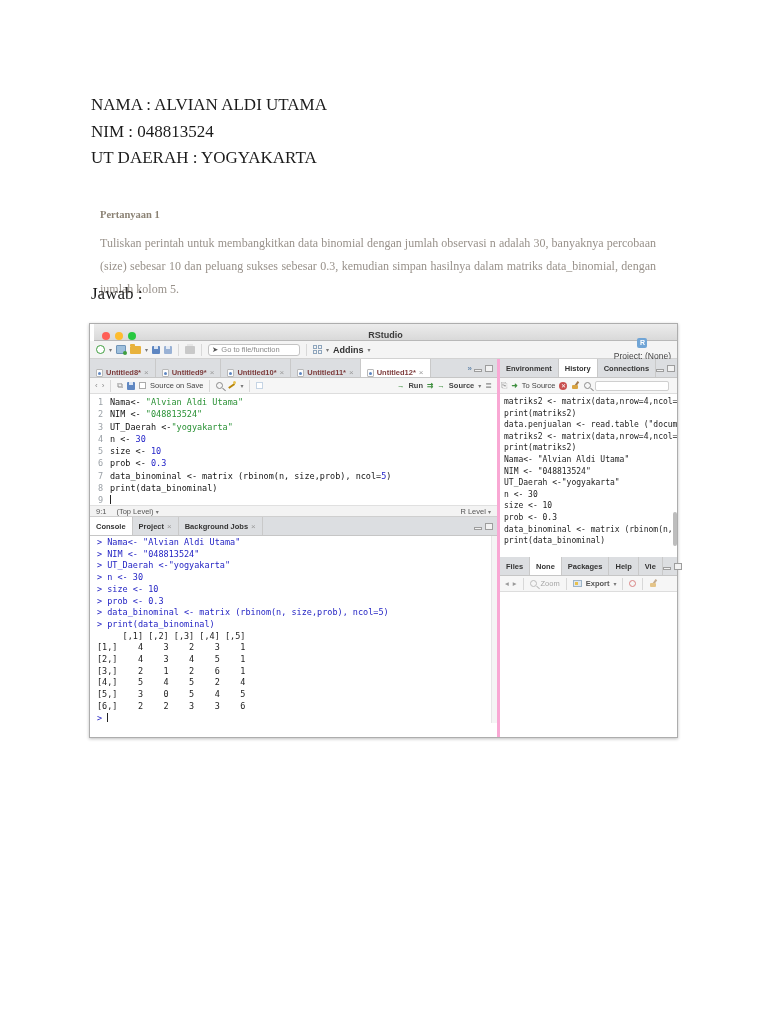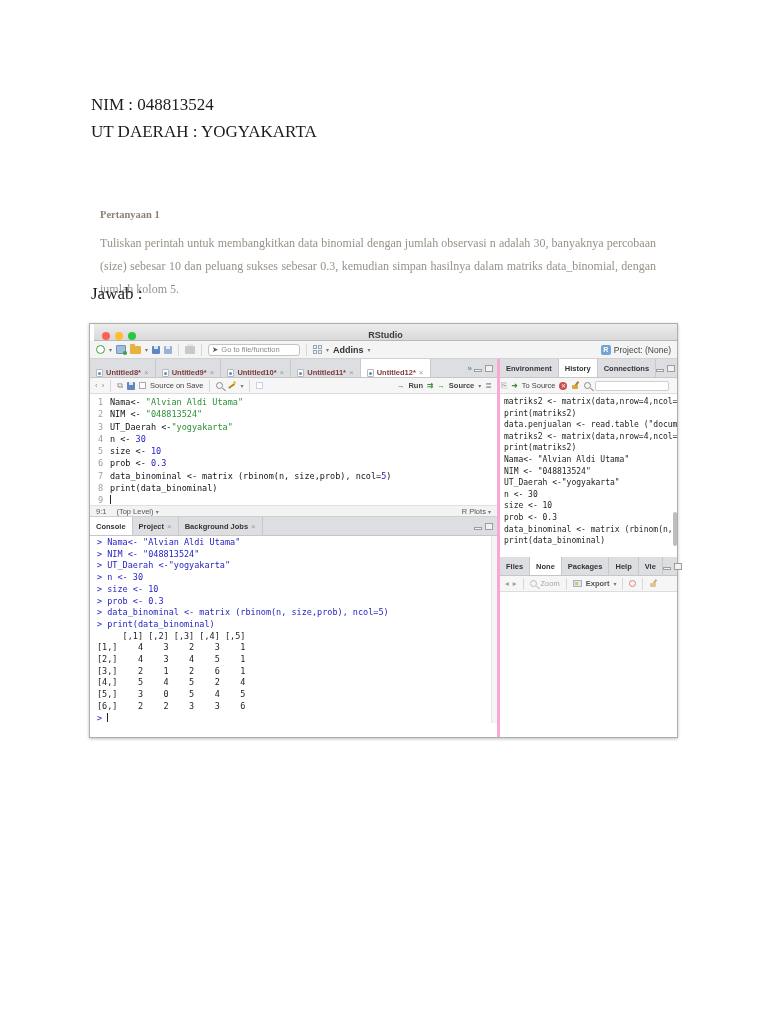--- a/index.html
+++ b/index.html
@@ -24,21 +24,21 @@
   .lights { display:flex; gap:5px; margin-left:8px; }
   .light { width:8px; height:8px; border-radius:50%; }
   .rs-title { position:absolute; left:0; right:0; text-align:center; font-size:9px; font-weight:bold; color:#3c3c3c; }
 
   .rs-toolbar { position:absolute; left:0; top:17px; right:0; height:18px; background:#f4f4f4;
     border-bottom:1px solid #d2d2d2; display:flex; align-items:center; gap:4px; padding:0 6px; font-size:9px; }
   .tb-sep { width:1px; height:12px; background:#d8d8d8; margin:0 2px; }
   .caret { font-size:6px; color:#777; }
   .goto-box { display:flex; align-items:center; gap:3px; width:92px; height:12px; background:#fff;
     border:1px solid #c3c3c3; border-radius:3px; padding:0 3px; color:#8a8a8a; font-size:7.5px; }
-  .proj { margin-left:auto; display:flex; align-items:center; gap:3px; font-size:8.5px; color:#444; }
+  .proj { margin-left:auto; display:flex; align-items:center; gap:3px; font-size:8.5px; color:#444;flex-direction:column; }
 
   .rs-body { position:absolute; left:0; top:35px; right:0; bottom:0; }
   .rs-left { position:absolute; left:0; top:0; width:407px; bottom:0; }
   .rs-right { position:absolute; left:407px; top:0; right:0; bottom:0; border-left:3px solid #f9a8d4; background:#fff; }
 
   
   .tabbar { display:flex; align-items:stretch; background:#dcdee1; border-bottom:1px solid #c6c6c6; height:19px; font-size:7.5px; }
   .tab { display:flex; align-items:center; gap:3px; padding:0 6px; border-right:1px solid #c9c9c9; color:#333; font-weight:bold; cursor:default; white-space:nowrap; }
   .tab.active { background:#fff; }
   .tab .close { color:#9a9a9a; font-weight:normal; font-size:8px; }
@@ -117,20 +117,21 @@
   .ic-rproj { width:10px; height:10px; background:#71a5d6; border-radius:2px; color:#fff; font-size:7px; font-weight:bold;
     text-align:center; line-height:10px; display:inline-block; }
   .arrow-ic { color:#555; }
 </style>
 </head>
 <body>
 
 <div class="page">
 
   <div class="doc-header">
+    <div>NAMA : ALVIAN ALDI UTAMA</div>
     <div>NIM : 048813524</div>
     <div>UT DAERAH : YOGYAKARTA</div>
   </div>
 
   <div class="question">
     <div class="q-title">Pertanyaan 1</div>
     <div class="q-body">Tuliskan perintah untuk membangkitkan data binomial dengan jumlah observasi n adalah 30, banyaknya percobaan (size) sebesar 10 dan peluang sukses sebesar 0.3, kemudian simpan hasilnya dalam matriks data_binomial, dengan jumlah kolom 5.</div>
   </div>
 
   <div class="jawab">Jawab :</div>
@@ -245,21 +246,21 @@
             <div class="code-line"><span class="ln">5</span><span><span class="ct-p">size &lt;- </span><span class="ct-n">10</span></span></div>
             <div class="code-line"><span class="ln">6</span><span><span class="ct-p">prob &lt;- </span><span class="ct-n">0.3</span></span></div>
             <div class="code-line"><span class="ln">7</span><span><span class="ct-p">data_binominal &lt;- matrix (rbinom(n, size,prob), ncol=</span><span class="ct-n">5</span><span class="ct-p">)</span></span></div>
             <div class="code-line"><span class="ln">8</span><span><span class="ct-p">print(data_binominal)</span></span></div>
             <div class="code-line"><span class="ln">9</span><span><span class="cursorbar"></span></span></div>
           </div>
 
         <div class="statusbar">
           <span>9:1</span>
           <span><span>(Top Level)</span> <span class="caret">▾</span></span>
-          <span class="right"><span>R Plots</span> <span class="caret">▾</span></span>
+          <span class="right"><span>R Level</span> <span class="caret">▾</span></span>
         </div>
 
         <div class="tabbar" id="console-tabs">
             <div class="tab active">
               <span>Console</span>
             </div>
             <div class="tab">
               <span>Project</span>
               <span class="close">×</span>
             </div>

